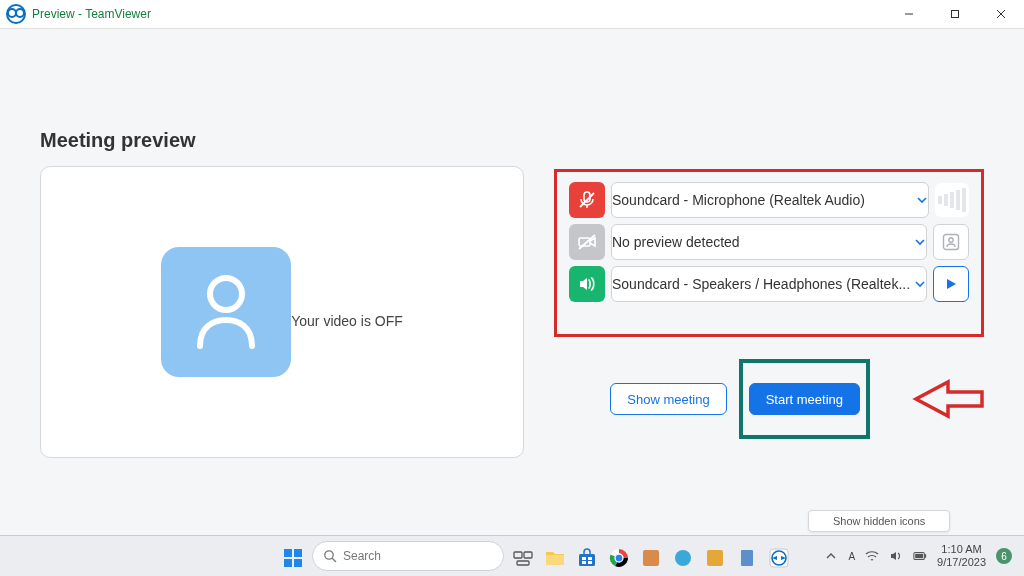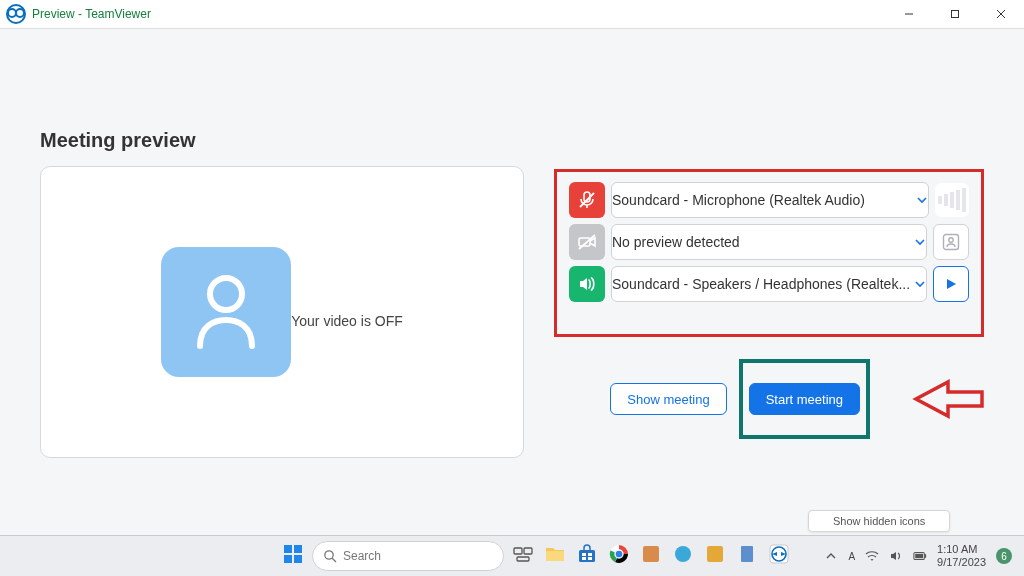--- a/index.html
+++ b/index.html
@@ -31,26 +31,26 @@
 .level-meter{display:flex;gap:2px;align-items:center;height:34px}
 .level-meter span{width:4px;background:#e4e6ea;display:block}
 .actions{display:flex;justify-content:flex-end;gap:12px;margin-top:22px;align-items:center}
 .btn{height:30px;padding:0 16px;border-radius:6px;font-size:13px;display:flex;align-items:center;cursor:pointer}
 .btn.outline{border:1px solid #1473e6;color:#1473e6;background:#fff}
 .btn.primary{background:#1473e6;color:#fff;border:1px solid #1473e6}
 .start-wrap{border:4px solid #0f766e;padding:20px 6px}
 .arrow-ann{margin-left:30px}
 .tooltip{position:absolute;left:808px;top:510px;background:#fff;border:1px solid #d6d6d6;border-radius:4px;padding:4px 24px;font-size:11px;color:#555;box-shadow:0 1px 3px rgba(0,0,0,.08)}
 .taskbar{position:absolute;bottom:0;left:0;right:0;height:40px;background:#ecedf1;display:flex;align-items:center;border-top:1px solid #c8cad0}
-.tb-center{display:flex;align-items:flex-start;gap:6px;margin-left:280px}
+.tb-center{display:flex;align-items:flex-end;gap:6px;margin-left:280px}
 .tb-icon{width:26px;height:26px;display:flex;align-items:center;justify-content:center;border-radius:4px}
 .search-pill{height:28px;width:170px;background:#fff;border:1px solid #d0d2d6;border-radius:16px;display:flex;align-items:center;padding:0 10px;font-size:12px;color:#777;gap:6px}
 .systray{margin-left:auto;display:flex;align-items:center;gap:10px;padding-right:12px;font-size:11px;color:#444}
 .systray .small-ic{width:14px;height:14px}
-.clock{text-align:left;line-height:1.15}
+.clock{text-align:center;line-height:1.15}
 .badge{width:16px;height:16px;border-radius:50%;background:#4a946b;color:#fff;font-size:10px;display:flex;align-items:center;justify-content:center}
 </style>
 </head>
 <body>
 
 <div class="titlebar">
   <div class="app-icon"></div>
   <span>Preview - TeamViewer</span>
   <div class="win-controls">
     <div class="win-btn">

